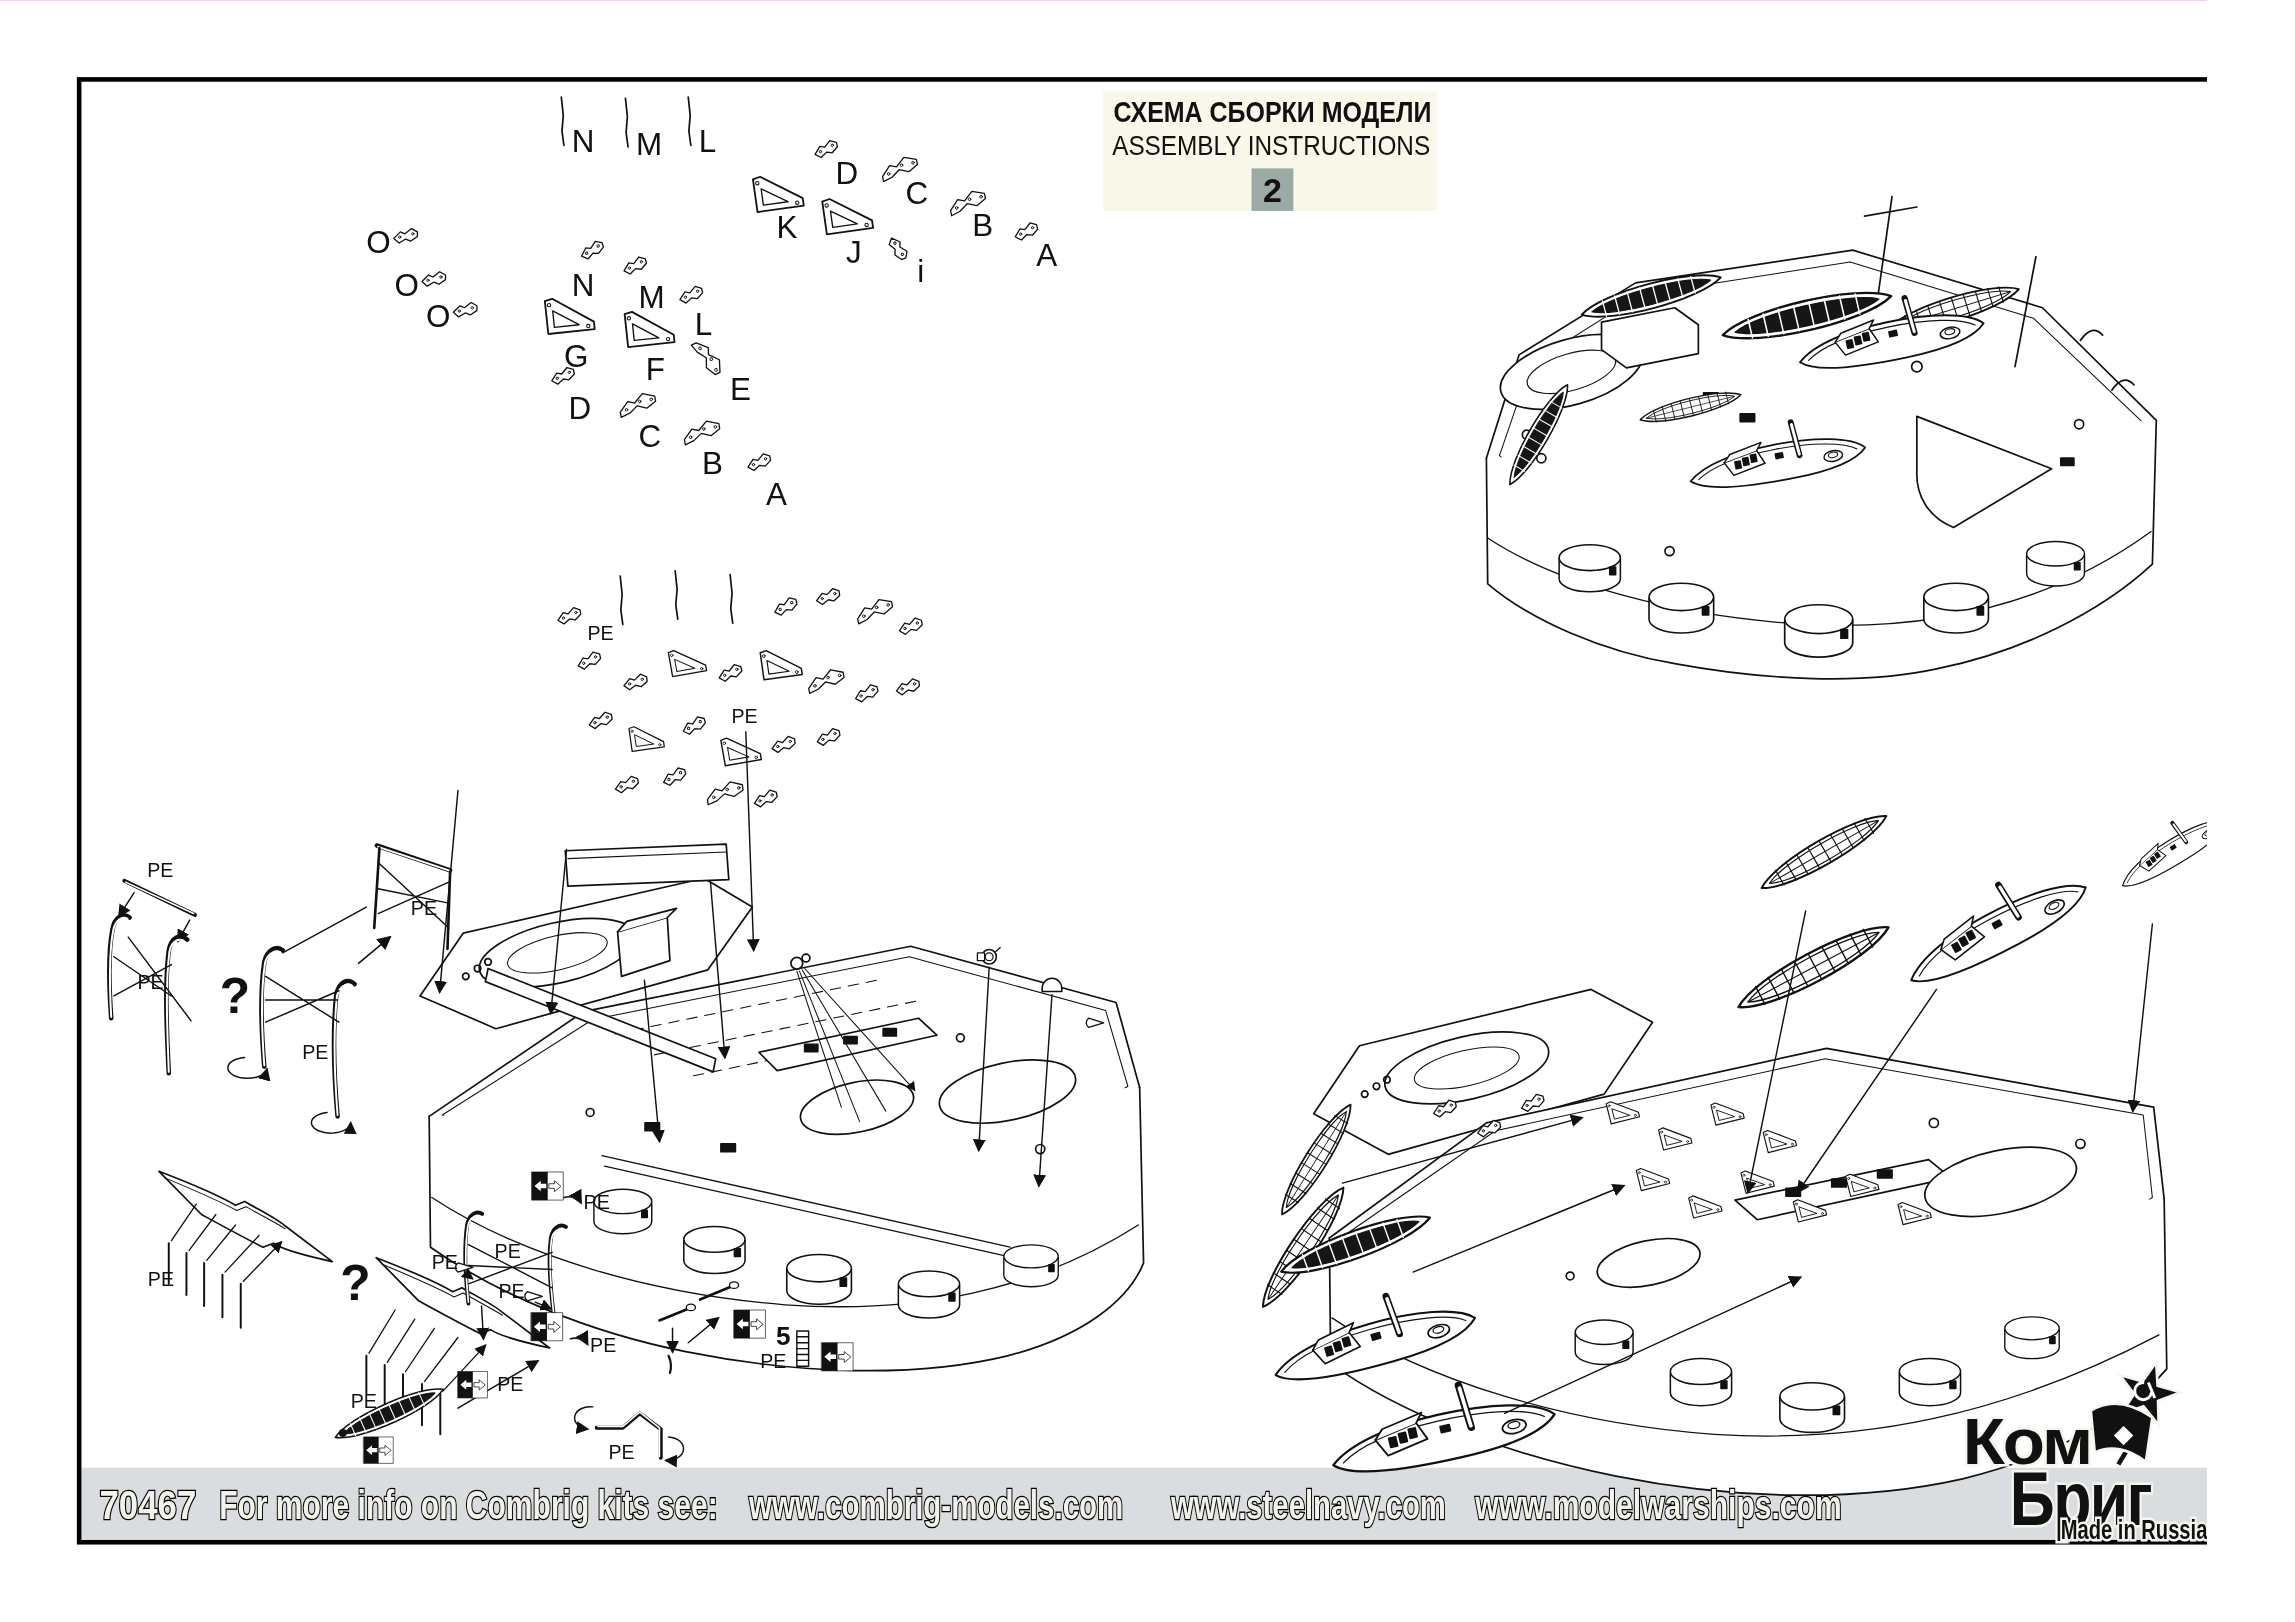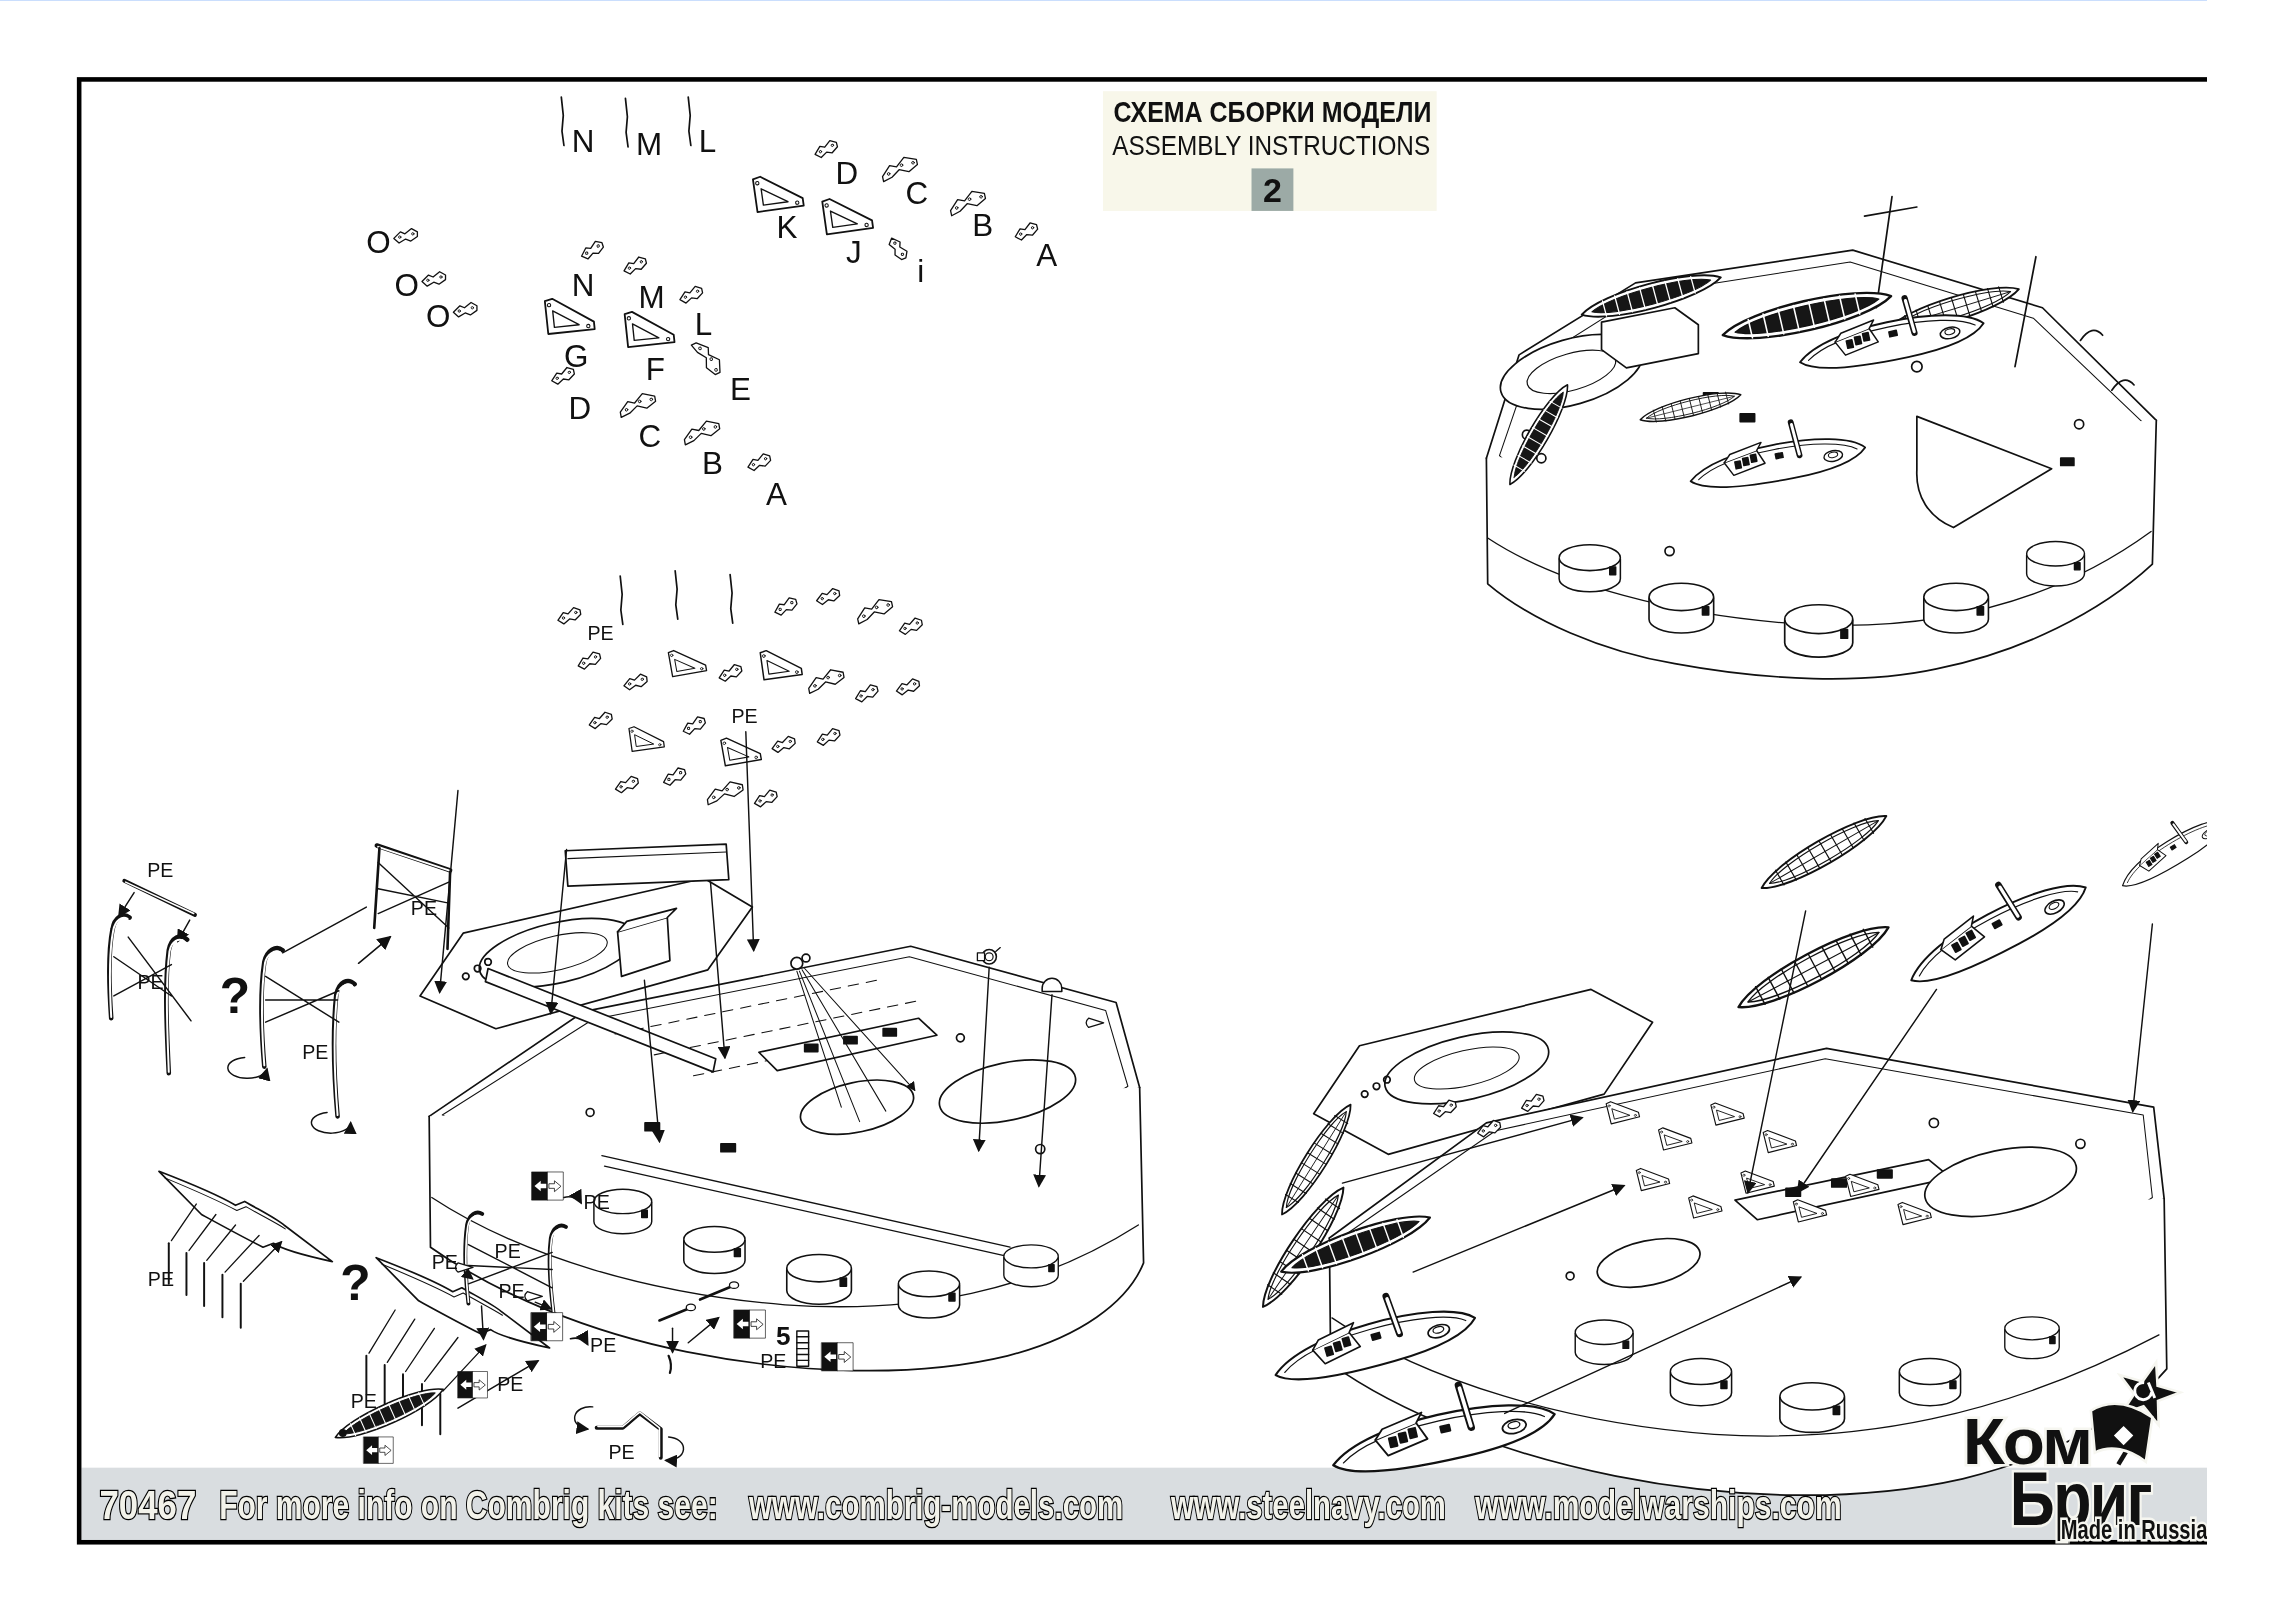--- a/index.html
+++ b/index.html
@@ -1,16 +1,16 @@
 <!DOCTYPE html>
 <html style="font-size:10.5px"><head>
 <meta charset="utf-8">
 <style>
   html,body{margin:0;padding:0;background:#fff;}
-  .page{position:relative;width:2207px;height:1623px;background:#3b82f6;overflow:hidden;
+  .page{position:relative;width:2207px;height:1623px;background:#d946ef;overflow:hidden;
         font-family:"Liberation Sans","DejaVu Sans",sans-serif;text-align:right;}
   svg{display:block}
   svg text{font-family:"Liberation Sans","DejaVu Sans",sans-serif;fill:#111;}
   .outl{paint-order:stroke;stroke:#000;stroke-width:4px;fill:#f2f2ea;font-weight:bold;}
   .halo{paint-order:stroke;stroke:#f6f6f0;stroke-width:8px;fill:#111;font-weight:bold;}
 </style>
 </head>
 <body>
 
 <div class="page">

